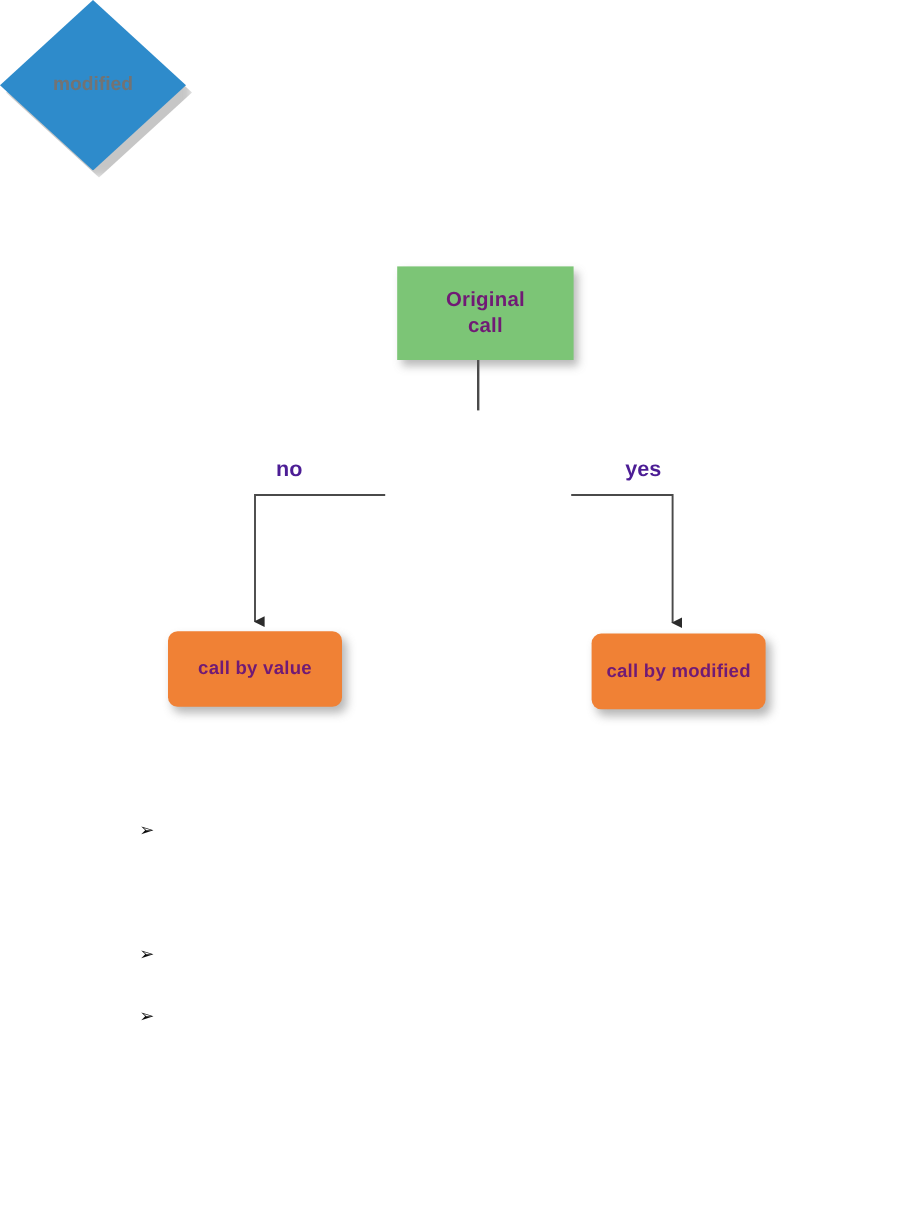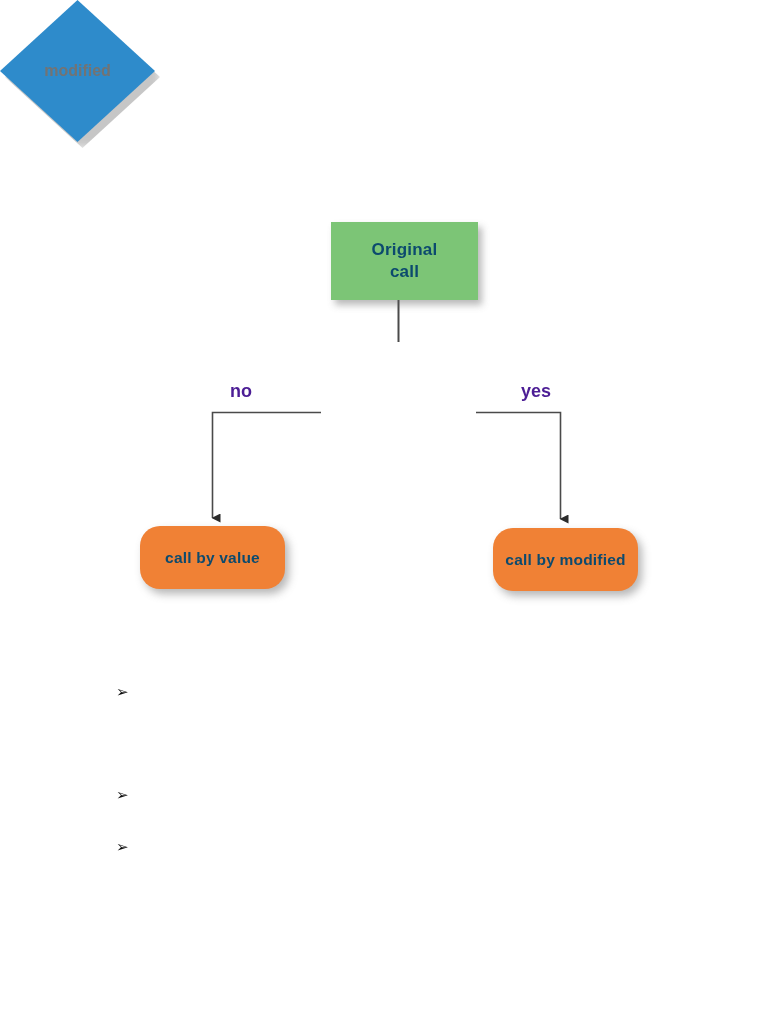--- a/index.html
+++ b/index.html
@@ -43,21 +43,21 @@
     pointer-events: none;
   }
 
   .node {
     position: absolute;
     box-sizing: border-box;
     display: flex;
     align-items: center;
     justify-content: center;
     text-align: center;
-    color: #0c4a6e;
+    color: #701a75;
     font-weight: bold;
     letter-spacing: 0.2px;
   }
 
   
   #node-original {
     left: 331px;
     top: 222px;
     width: 147px;
     height: 78px;
@@ -105,21 +105,21 @@
     align-items: center;
     justify-content: center;
     color: #737373;
     font-weight: bold;
     font-size: 16px;
   }
 
   
   .node-orange {
     background: #f08135;
-    border-radius: 20px;
+    border-radius: 8px;
     font-size: 15.5px;
     box-shadow: 4px 5px 8px rgba(95, 95, 95, 0.45);
   }
   #node-call-by-value {
     left: 140px;
     top: 526px;
     width: 145px;
     height: 63px;
   }
   #node-call-by-reference {

